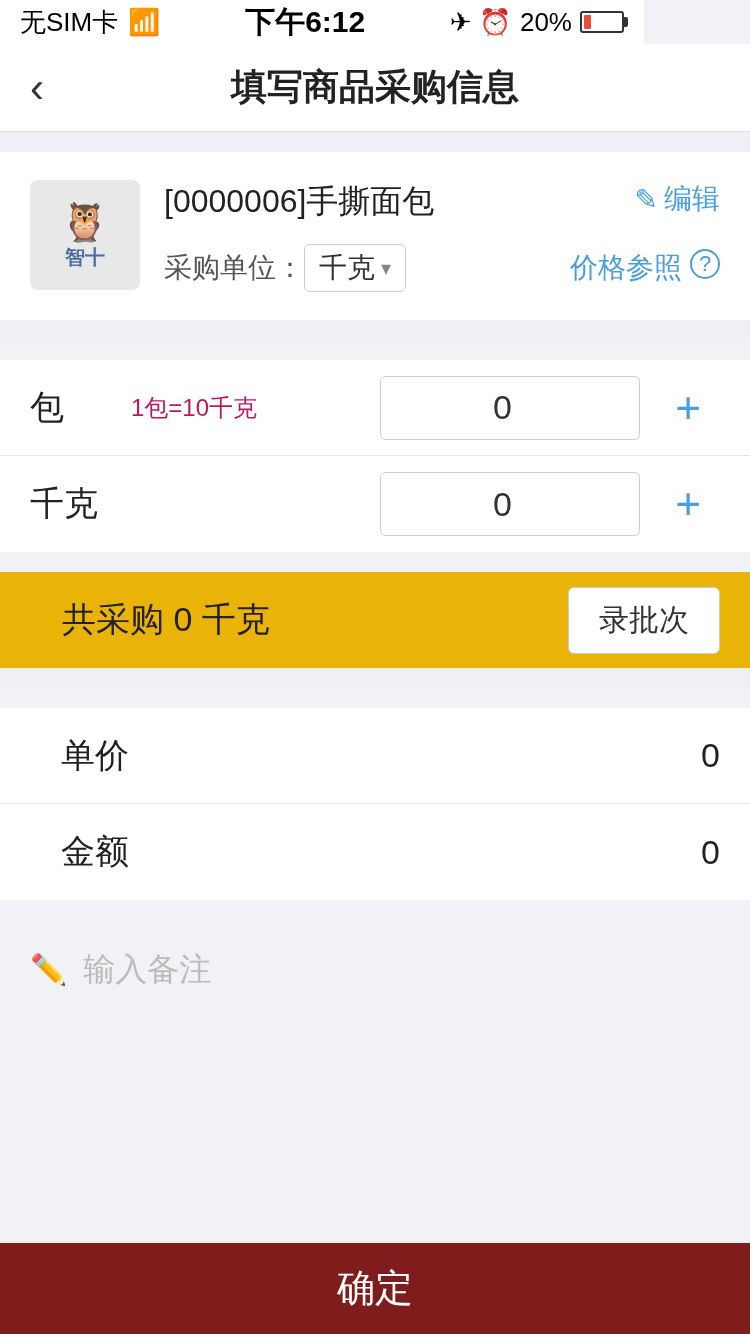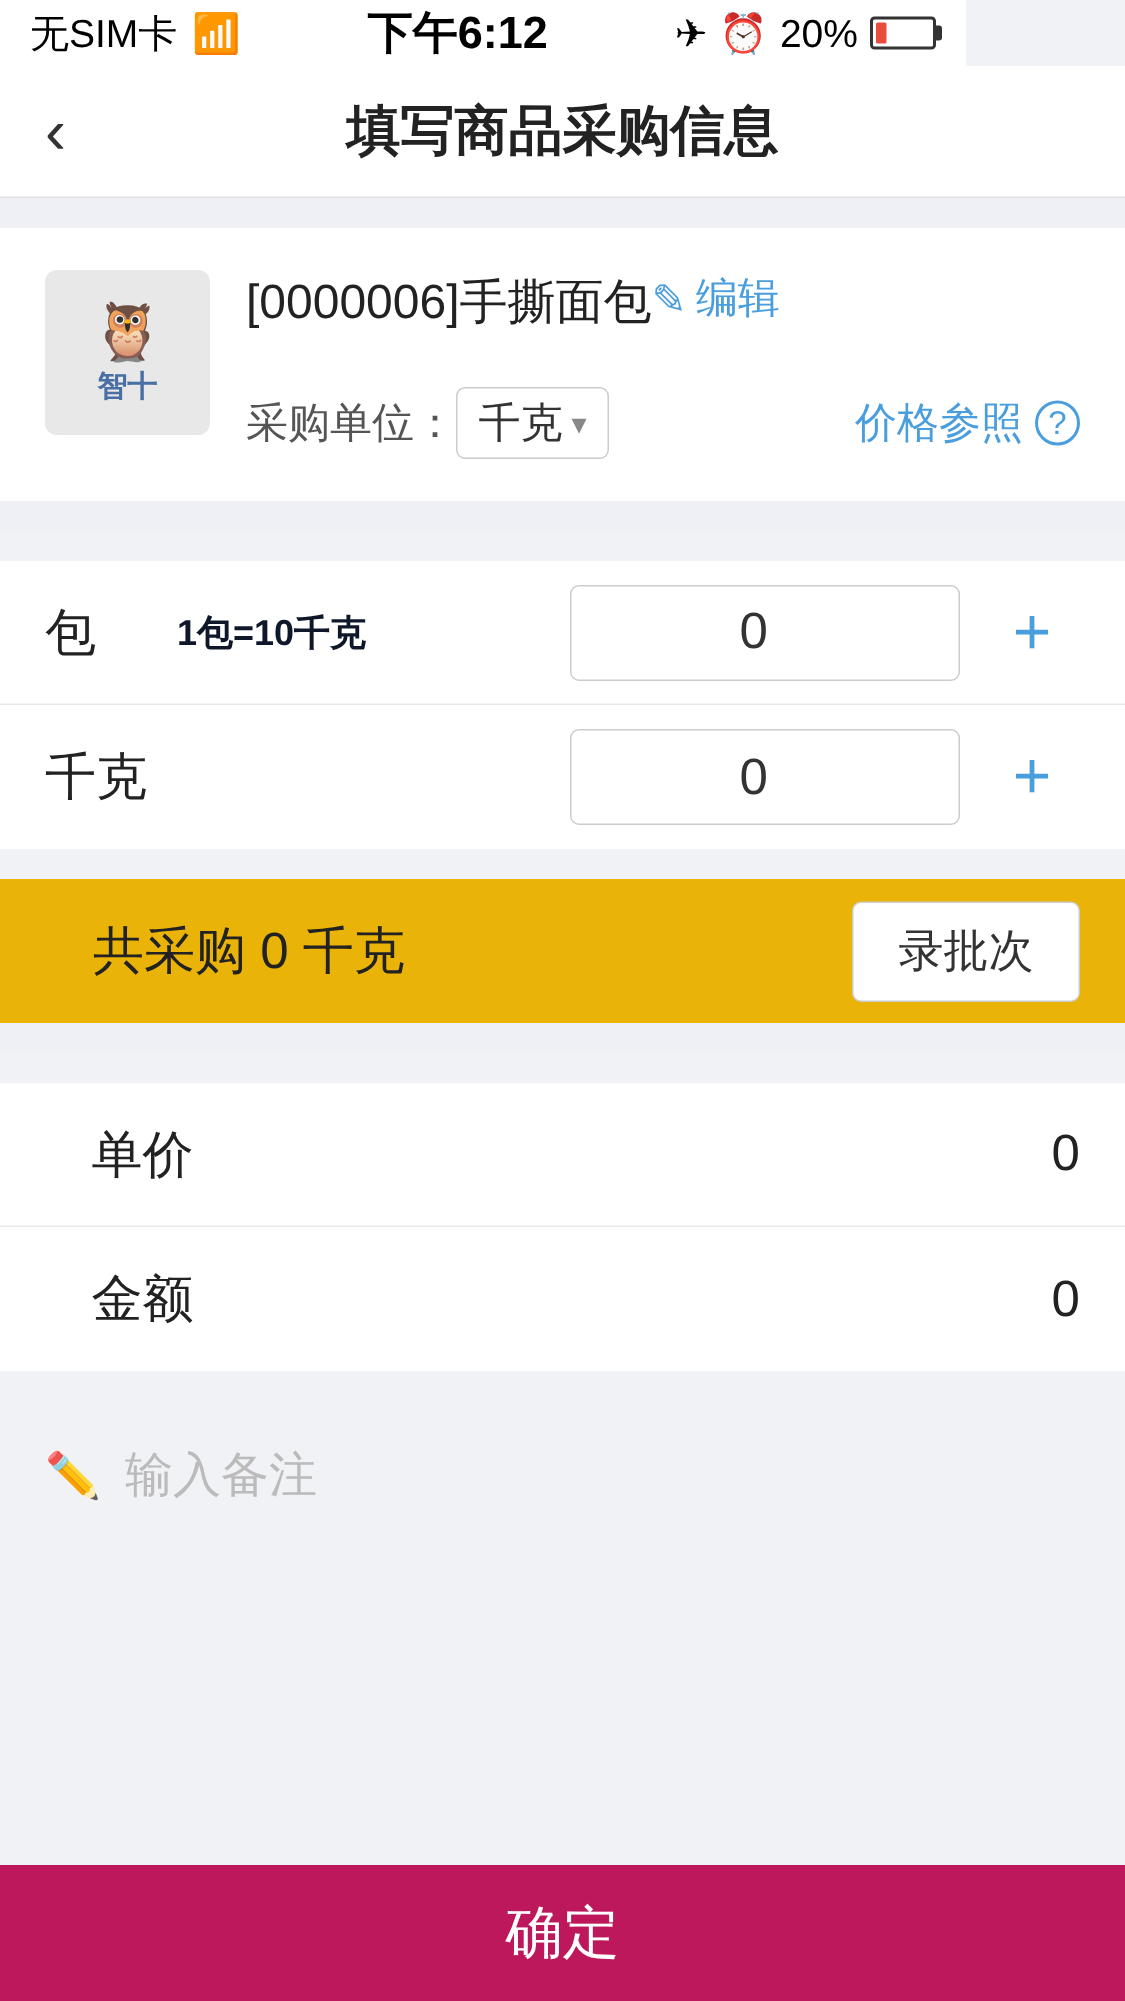--- a/index.html
+++ b/index.html
@@ -136,22 +136,23 @@
     .logo-text {
       font-size: 20px;
       color: #4a6fa5;
       font-weight: 600;
     }
     .product-info {
       flex: 1;
     }
     .product-header {
       display: flex;
+      justify-content: space-between;
       align-items: flex-start;
-      margin-bottom: 34px;
+      margin-bottom: 20px;
     }
     .product-name {
       font-size: 32px;
       color: #222;
       font-weight: 500;
     }
     .edit-btn {
       display: flex;
       align-items: center;
       gap: 6px;
@@ -179,21 +180,21 @@
       color: #333;
       background: #fff;
       cursor: pointer;
     }
     .unit-select-arrow {
       font-size: 20px;
       color: #888;
     }
     .price-ref {
       display: flex;
-      align-items: center;
+      align-items: flex-start;
       gap: 8px;
       color: #4a9edd;
       font-size: 28px;
       cursor: pointer;
     }
     .price-ref-icon {
       width: 30px;
       height: 30px;
       border: 2px solid #4a9edd;
       border-radius: 50%;
@@ -219,23 +220,22 @@
     .input-row:last-child {
       border-bottom: none;
     }
     .input-label {
       font-size: 34px;
       color: #222;
       min-width: 80px;
     }
     .input-sublabel {
       font-size: 24px;
-      color: #0f172a;
-      margin-left: 8px;
-      font-weight: bold;
+      color: #be185d;
+      margin-left: 21px;
     }
     .input-field-wrap {
       flex: 1;
       display: flex;
       align-items: center;
       justify-content: flex-end;
       gap: 16px;
     }
     .number-input {
       width: 260px;
@@ -337,21 +337,21 @@
       font-family: Liberation Serif, serif;
     }
 
     
     .confirm-btn {
       position: fixed;
       bottom: 0;
       left: 0;
       width: 750px;
       height: 91px;
-      background: #be185d;
+      background: #7f1d1d;
       border: none;
       font-size: 38px;
       color: #fff;
       font-weight: 500;
       cursor: pointer;
       display: flex;
       align-items: center;
       justify-content: center;
     }
 

